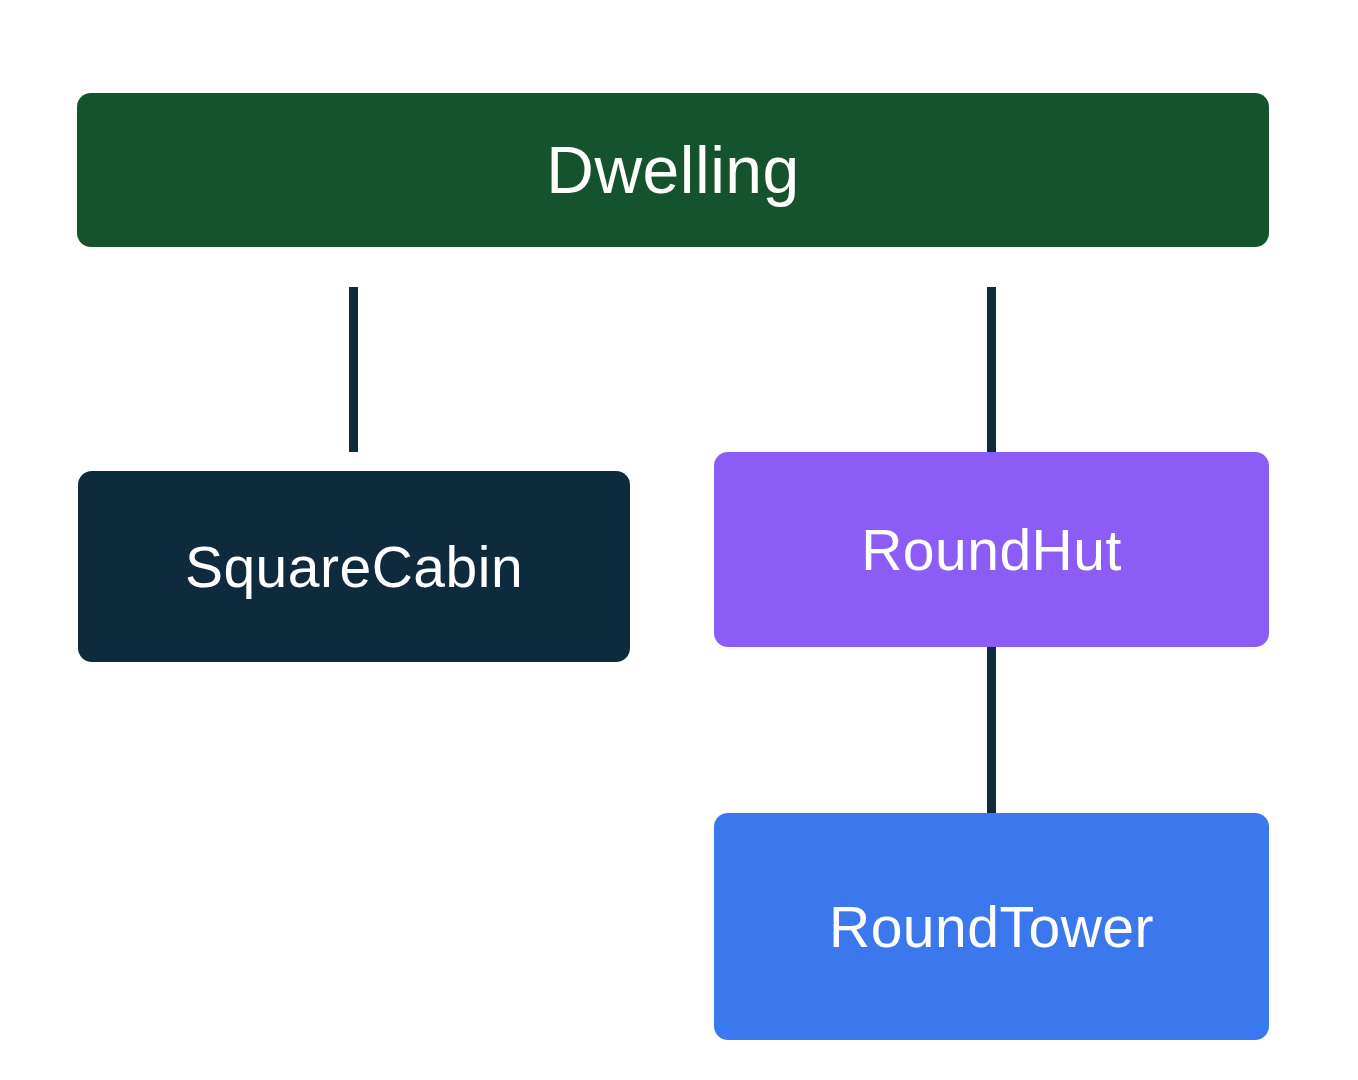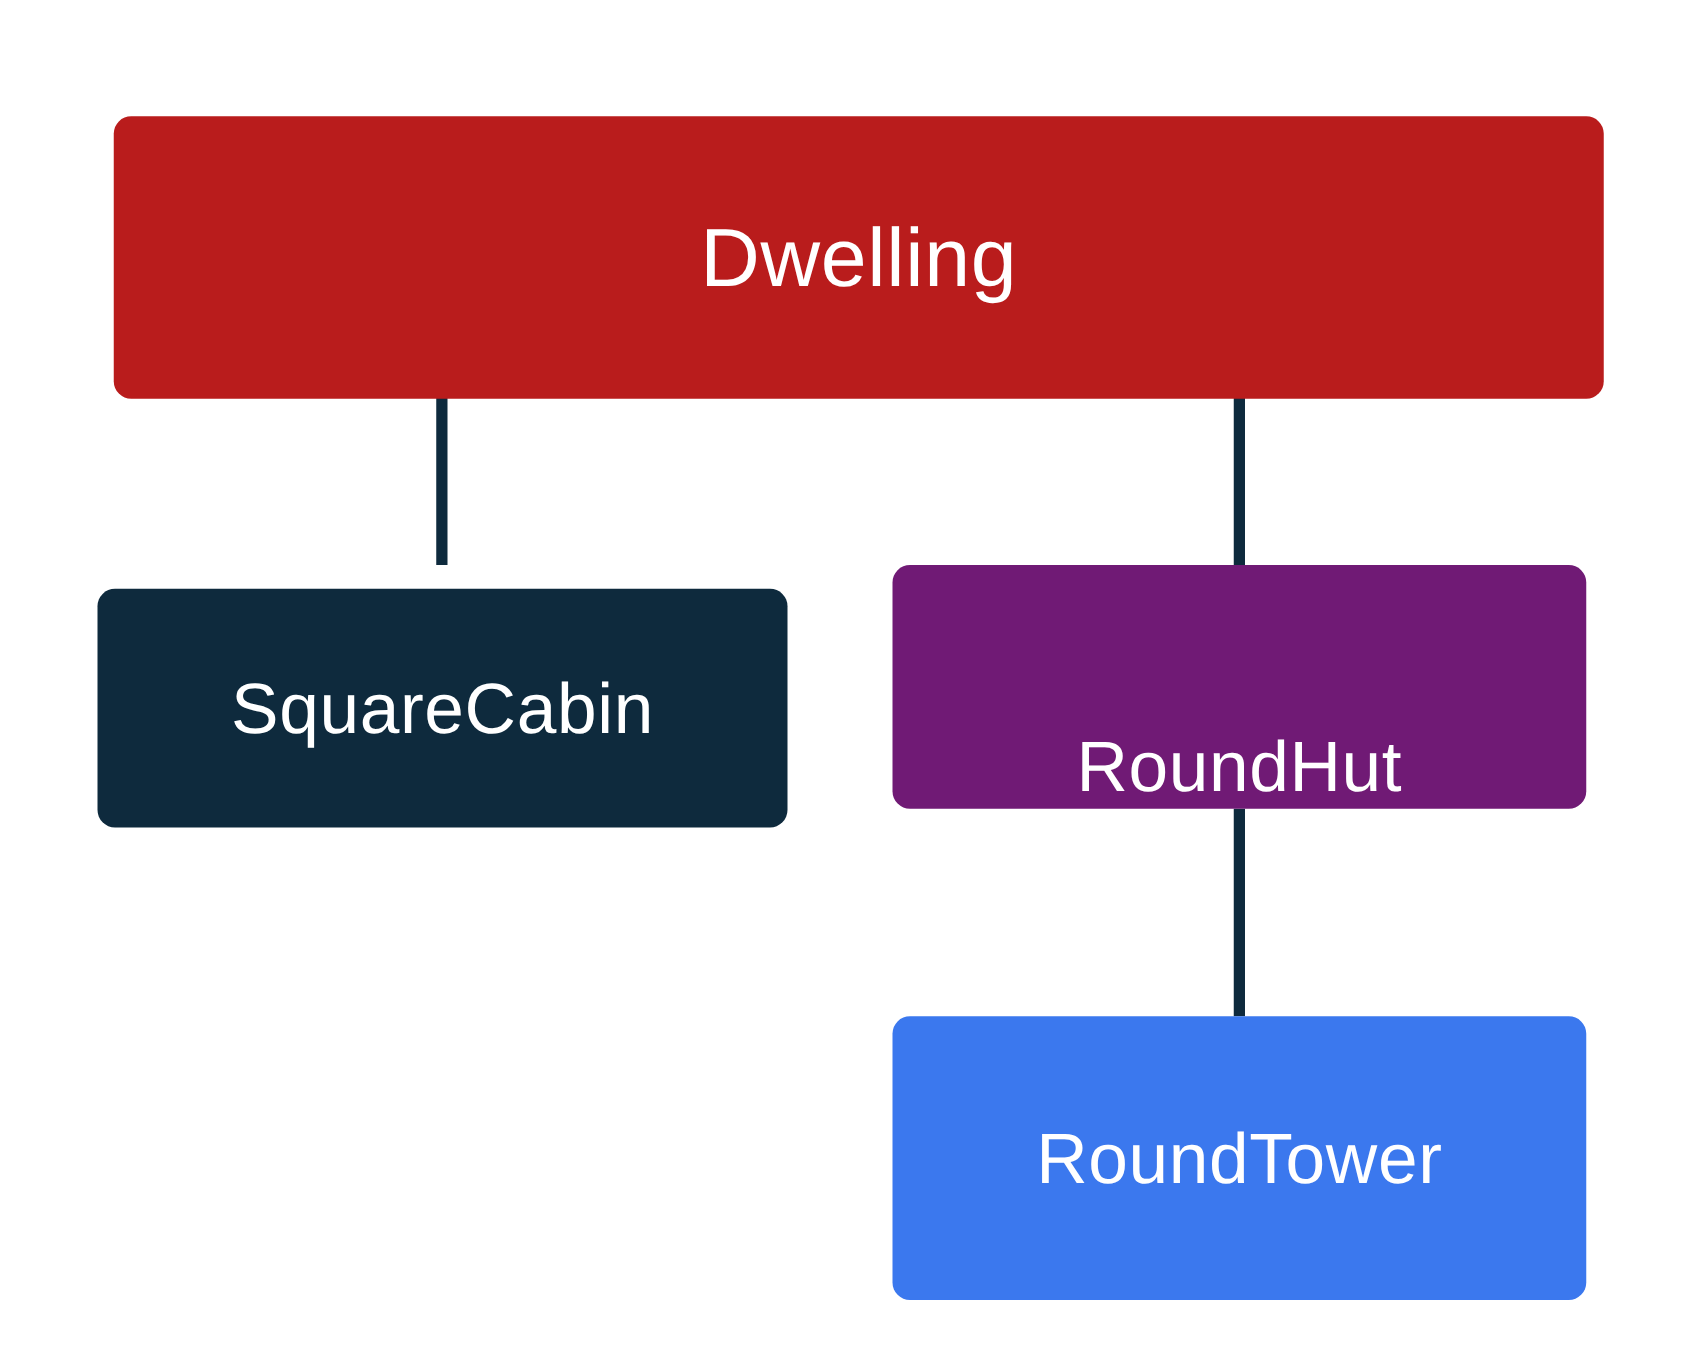--- a/index.html
+++ b/index.html
@@ -20,44 +20,43 @@
     display: flex;
     align-items: center;
     justify-content: center;
     border-radius: 14px;
     color: #ffffff;
     font-weight: 400;
     letter-spacing: 0.5px;
     box-sizing: border-box;
   }
   .node-root {
-    left: 91px;
+    left: 77px;
     top: 93px;
     width: 1192px;
-    height: 226px;
-    background: #b91c1c;
+    height: 154px;
+    background: #14532d;
     font-size: 66px;
   }
   .node-squarecabin {
     left: 78px;
     top: 452px;
     width: 552px;
     height: 191px;
     background: #0e2a3d;
     font-size: 57px;
     margin-top: 19px;
   }
   .node-roundhut {
     left: 714px;
     top: 452px;
     width: 555px;
     height: 195px;
-    background: #701a75;
+    background: #8b5cf6;
     font-size: 57px;
-    align-items: flex-end;
   }
   .node-roundtower {
     left: 714px;
     top: 813px;
     width: 555px;
     height: 227px;
     background: #3b78ee;
     font-size: 57px;
   }
   .edge {

